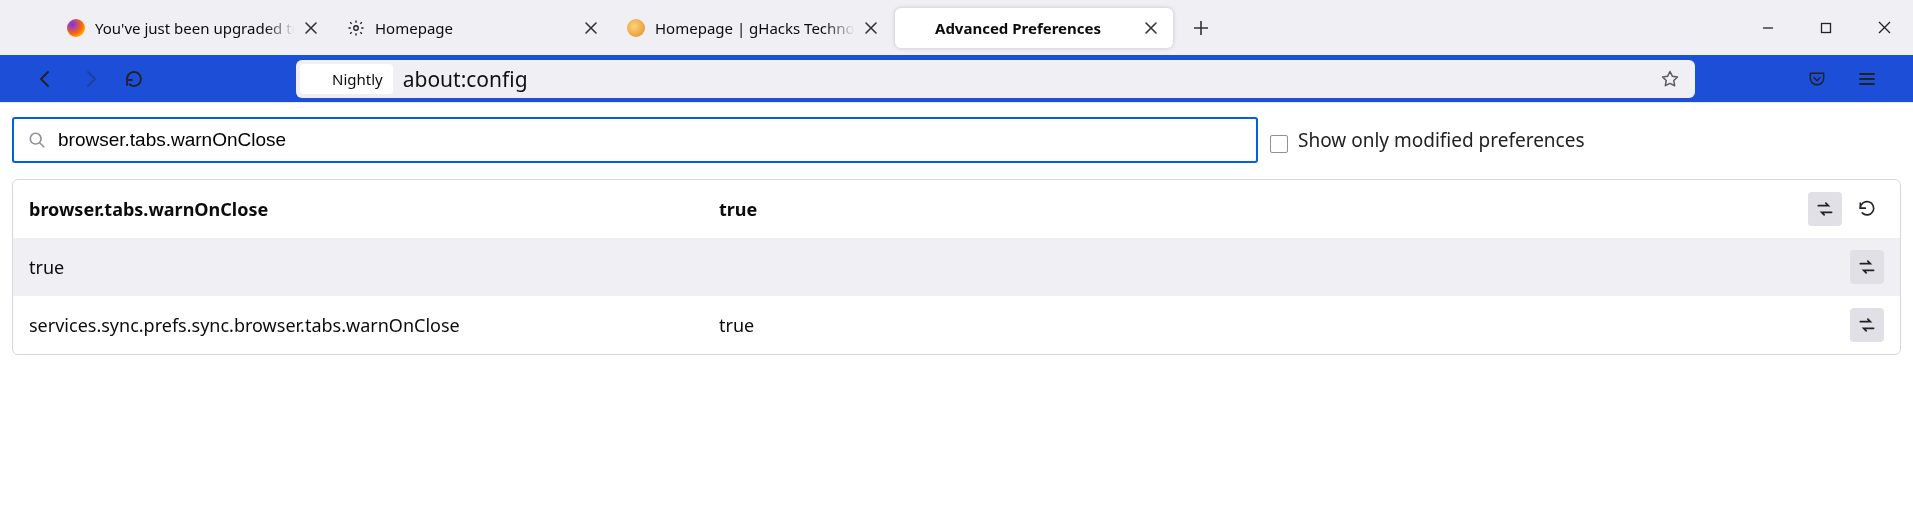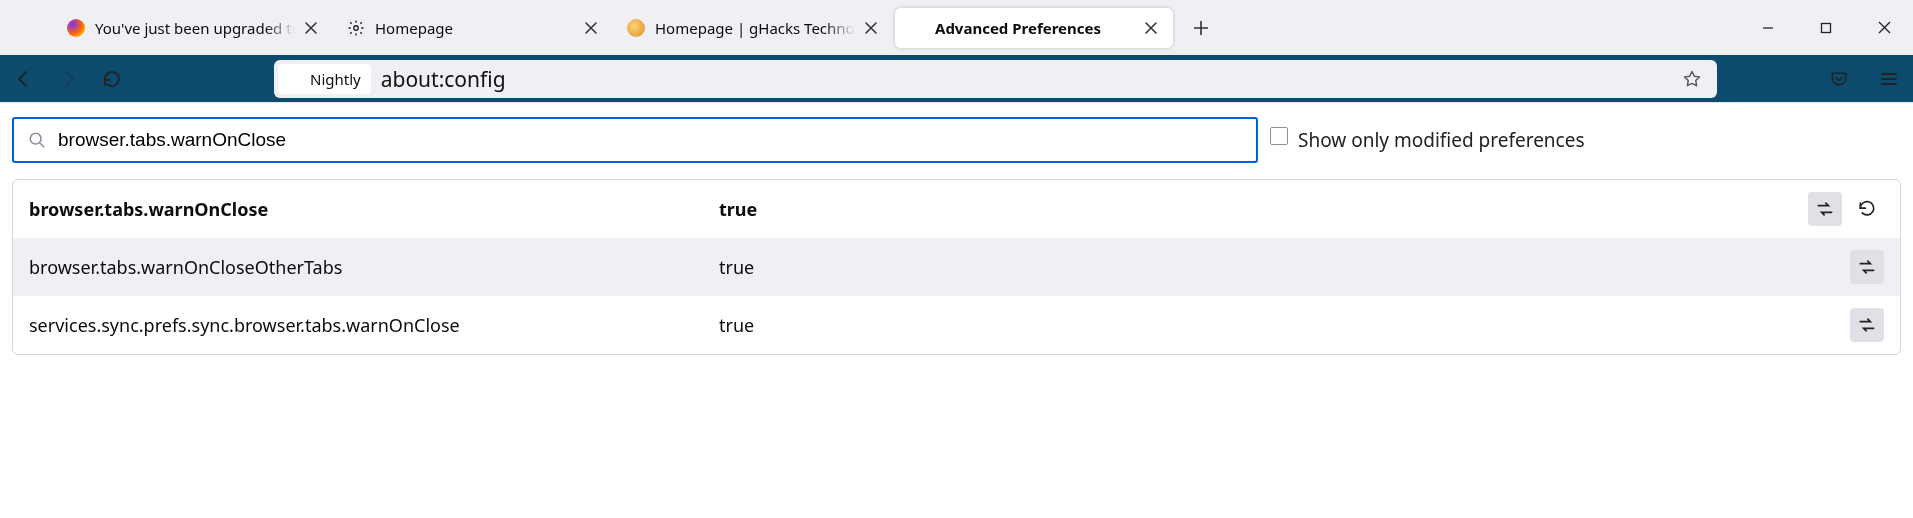--- a/index.html
+++ b/index.html
@@ -99,24 +99,24 @@
 }
 .win-btn {
   width: 58px;
   height: 55px;
   display: flex;
   align-items: center;
   justify-content: center;
 }
 .navbar {
   height: 48px;
-  background: #0c4a6e;
-  display: flex;
-  align-items: center;
-  padding: 0 2px;
+  background: #1d4ed8;
+  display: flex;
+  align-items: center;
+  padding: 0 24px;
   border-bottom: 1px solid #e7e7ea;
 }
 .nav-btn {
   width: 36px;
   height: 36px;
   display: flex;
   align-items: center;
   justify-content: center;
   border-radius: 4px;
   margin: 0 4px;
@@ -180,21 +180,21 @@
 }
 .search-field input {
   border: none;
   outline: none;
   width: 100%;
   font-size: 19px;
   background: transparent;
 }
 .checkbox-group {
   display: flex;
-  align-items: flex-start;
+  align-items: flex-end;
   gap: 10px;
   font-size: 19px;
   color: #222;
 }
 .checkbox-group .box {
   width: 18px;
   height: 18px;
   border: 1.5px solid #8f8f9d;
   border-radius: 2px;
 }
@@ -405,21 +405,20 @@
         <div class="action-btn plain">
           <svg width="20" height="20" viewBox="0 0 24 24" fill="none" stroke="#222" stroke-width="2" stroke-linecap="round">
               <path d="M4 5v6h6"></path>
               <path d="M4 11a8 8 0 1 1 2.3 5.7"></path>
             </svg>
         </div>
       </div>
     </div>
 
     <div class="row">
-      <span class="pref-name">browser.tabs.warnOnCloseOtherTabs</span>
       <span class="pref-value">true</span>
       <div class="row-actions">
         <div class="action-btn">
           <svg width="20" height="20" viewBox="0 0 24 24" fill="none" stroke="#222" stroke-width="2" stroke-linecap="round">
               <path d="M4 8h12l-3-3M20 16H8l3 3"></path>
             </svg>
         </div>
       </div>
     </div>
 

